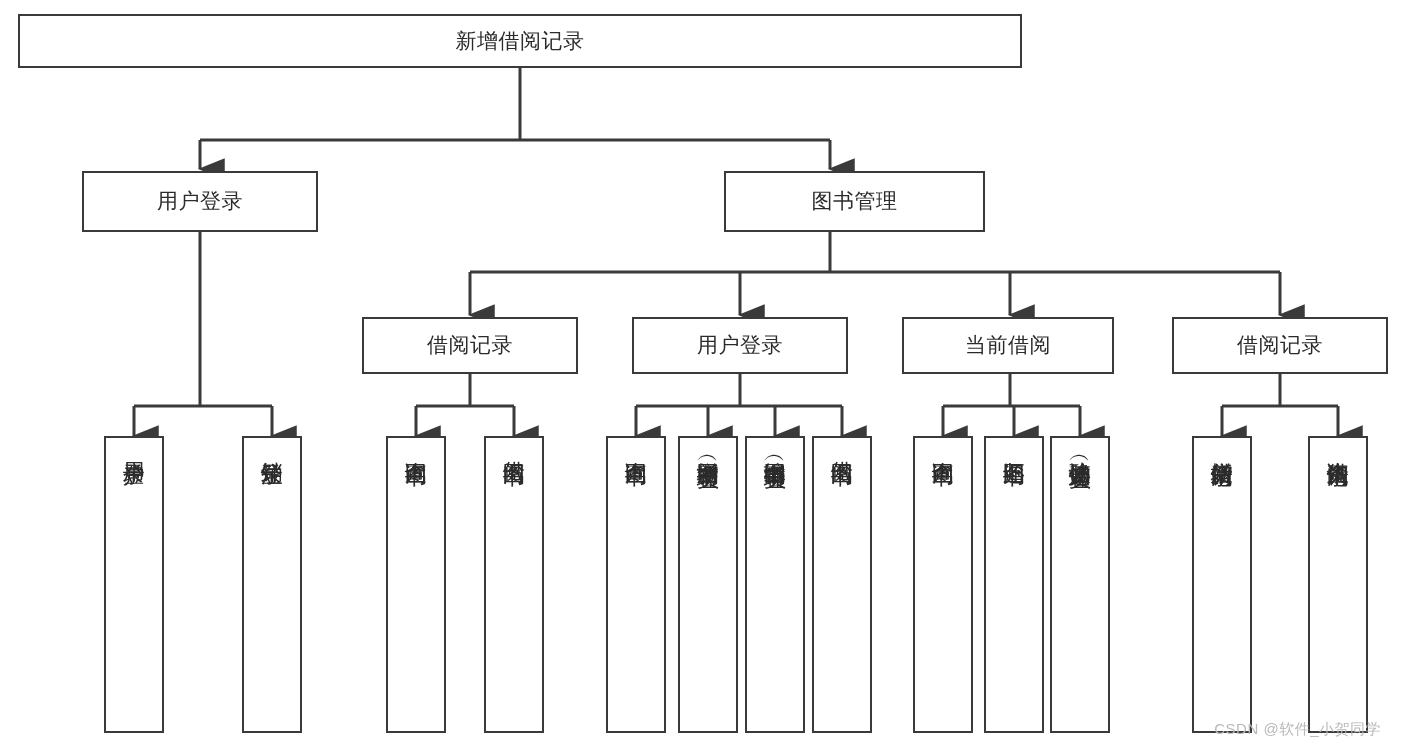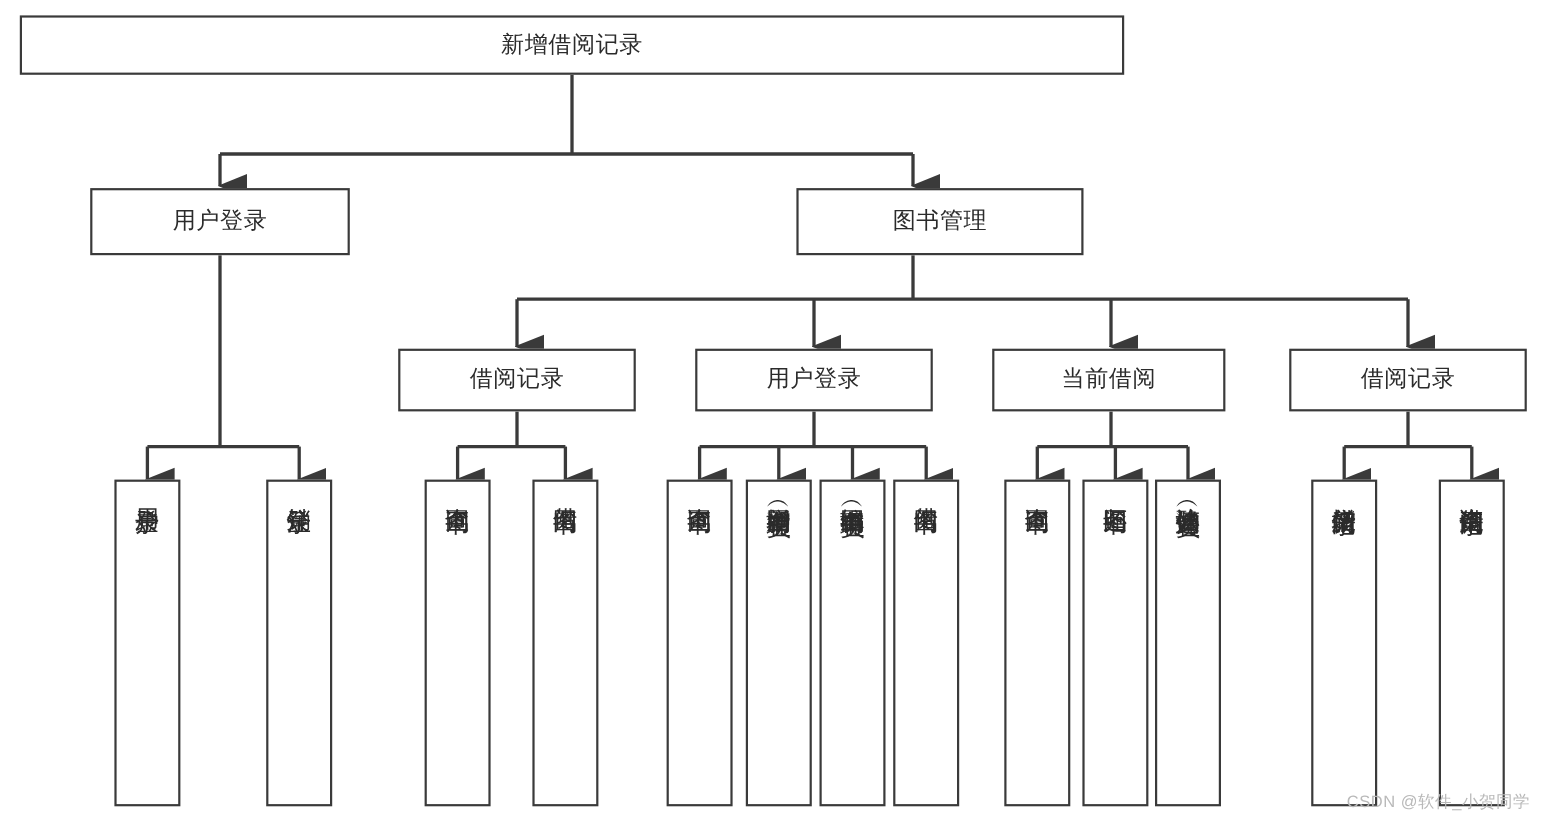--- a/index.html
+++ b/index.html
@@ -54,21 +54,21 @@
   .node.vert .label {
     writing-mode: vertical-rl;
     text-orientation: upright;
     font-size: 22px;
     line-height: 1.16;
     letter-spacing: 1px;
     white-space: nowrap;
   }
   #watermark {
     position: absolute;
-    right: 14px;
+    right: 24px;
     bottom: 8px;
     font-size: 15px;
     color: #b9b9b9;
     z-index: 5;
     white-space: nowrap;
     letter-spacing: 0.5px;
   }
 </style>
 </head>
 <body>

